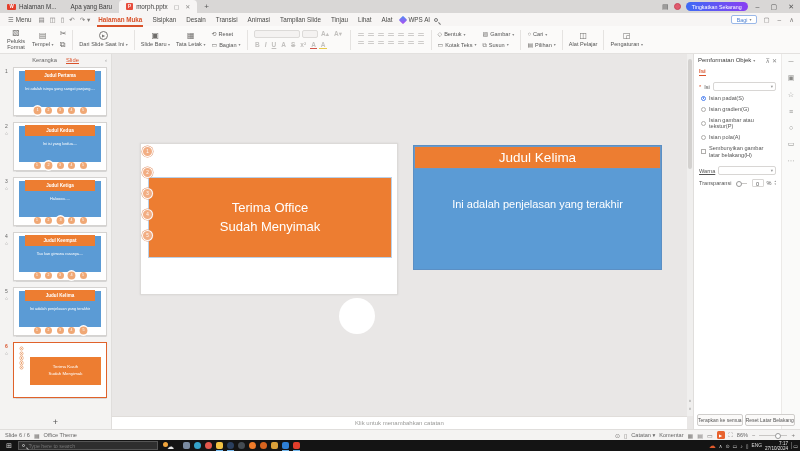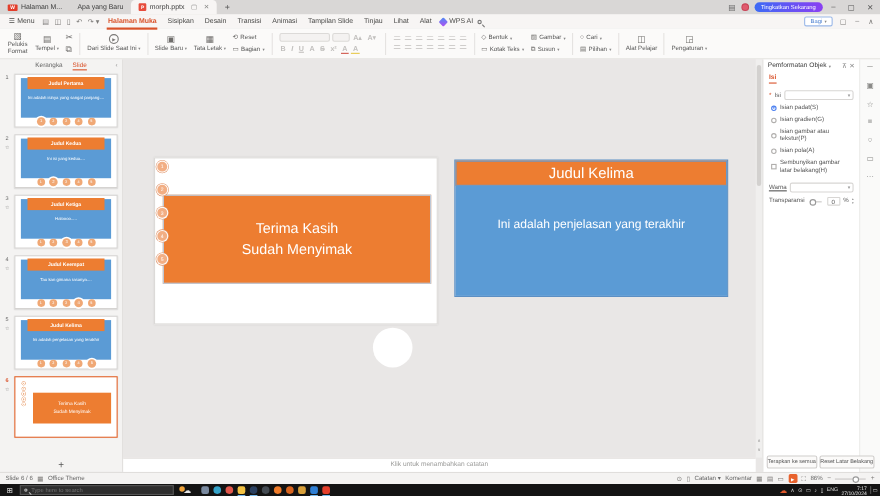--- a/index.html
+++ b/index.html
@@ -462,21 +462,21 @@
 
     <div class="canvas">
       <div class="slide"></div>
       <div id="canvas-dots">
           <div class="cdot" style="left: 30px; top: 92px;">1</div>
           <div class="cdot" style="left: 30px; top: 113px;">2</div>
           <div class="cdot" style="left: 30px; top: 134px;">3</div>
           <div class="cdot" style="left: 30px; top: 155px;">4</div>
           <div class="cdot" style="left: 30px; top: 176px;">5</div>
         </div>
-      <div class="main-orange">Terima Kasih
+      <div class="main-orange">Terima Office
 Sudah Menyimak</div>
       <div class="offgroup">
         <div class="off-title">Judul Kelima</div>
         <div class="off-body">Ini adalah penjelasan yang terakhir</div>
       </div>
       <div class="wcircle"></div>
       <div class="notesbar">
         <span>Klik untuk menambahkan catatan</span>
       </div>
       <div class="vscroll">

